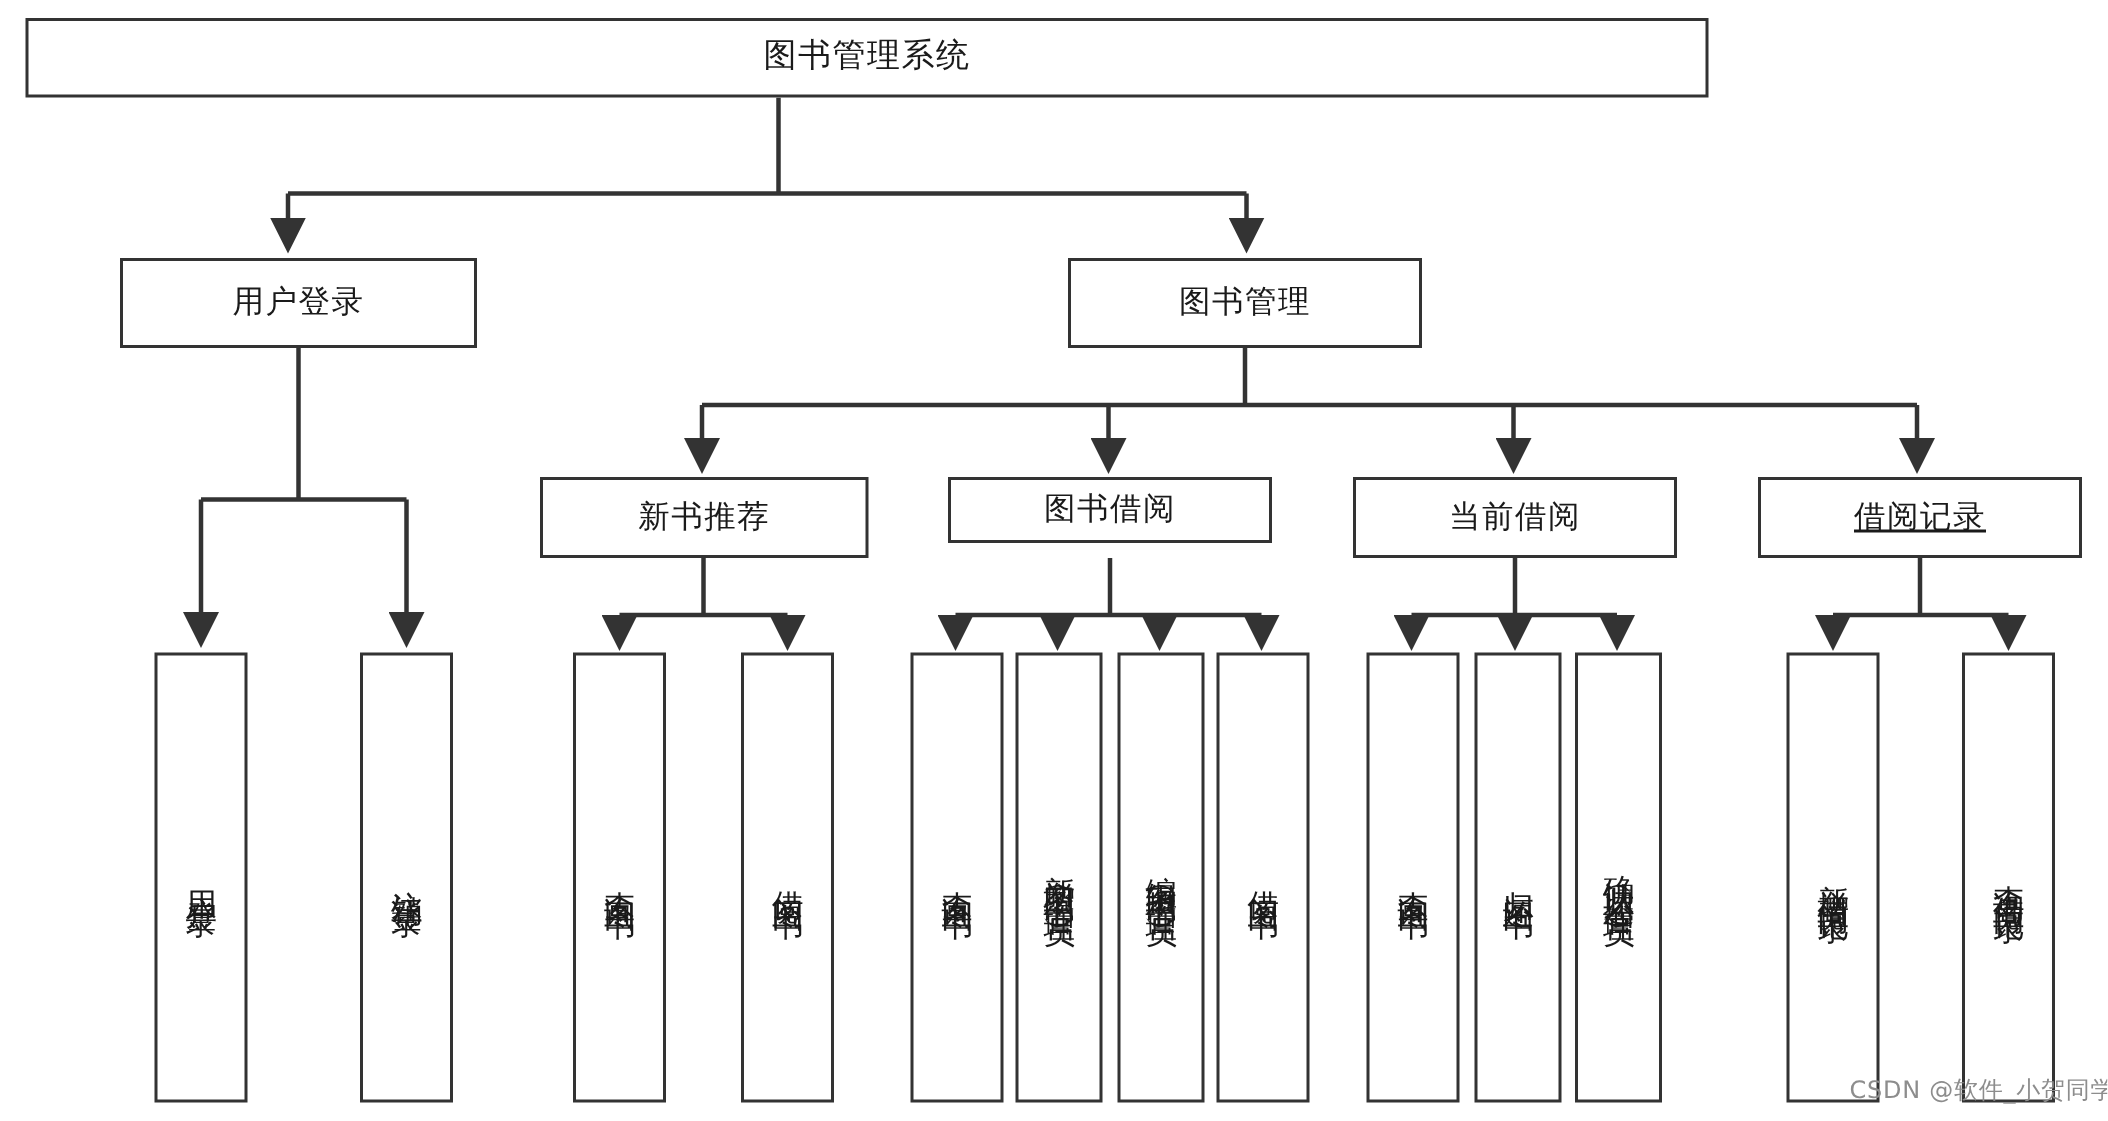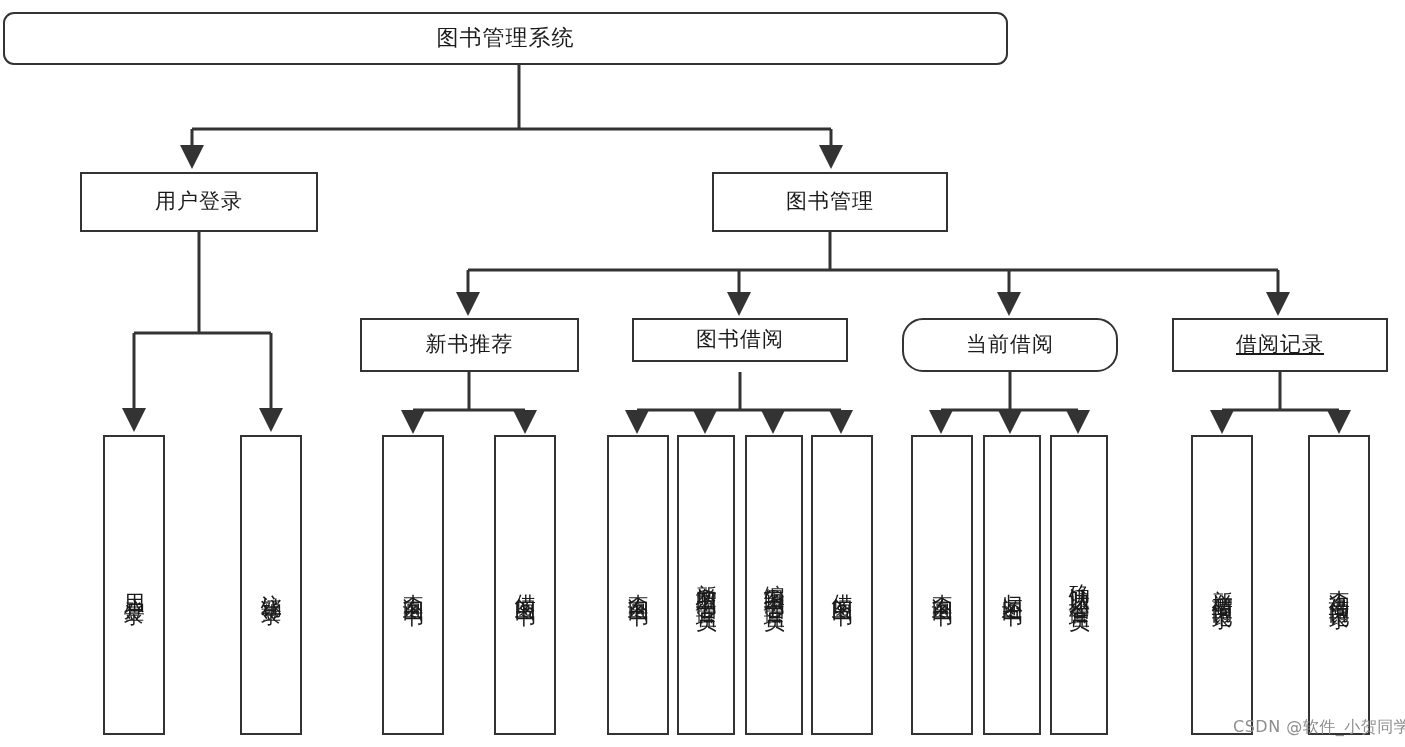--- a/index.html
+++ b/index.html
@@ -118,38 +118,38 @@
       <path d="M 1010 410 L 1010 430" marker-end="url(#arrow)"></path>
       <path d="M 1078 410 L 1078 430" marker-end="url(#arrow)"></path>
 
       <path d="M 1280 372 L 1280 410"></path>
       <path d="M 1222 410 L 1339 410"></path>
       <path d="M 1222 410 L 1222 430" marker-end="url(#arrow)"></path>
       <path d="M 1339 410 L 1339 430" marker-end="url(#arrow)"></path>
     </g>
   </svg>
 
-  <div class="node horiz root" style="left:3px; top:12px; width:1005px; height:53px;border-radius:11px;">
+  <div class="node horiz root" style="left:17px; top:12px; width:1122px; height:53px;">
     <span>图书管理系统</span>
   </div>
 
   <div class="node horiz" style="left:80px; top:172px; width:238px; height:60px;">
     <span>用户登录</span>
   </div>
   <div class="node horiz" style="left:360px; top:318px; width:219px; height:54px;">
     <span>新书推荐</span>
   </div>
 
   <div class="node horiz" style="left:712px; top:172px; width:236px; height:60px;">
     <span>图书管理</span>
   </div>
   <div class="node horiz" style="left:632px; top:318px; width:216px; height:44px;">
     <span>图书借阅</span>
   </div>
-  <div class="node horiz" style="left:902px; top:318px; width:216px; height:54px;border-radius:21px;">
+  <div class="node horiz" style="left:902px; top:318px; width:216px; height:54px;">
     <span>当前借阅</span>
   </div>
   <div class="node horiz" style="left:1172px; top:318px; width:216px; height:54px;text-decoration:underline;">
     <span>借阅记录</span>
   </div>
 
   <div class="node vert" style="left:103px; top:435px; width:62px; height:300px;">
     <span>用户登录</span>
   </div>
   <div class="node vert" style="left:240px; top:435px; width:62px; height:300px;">

